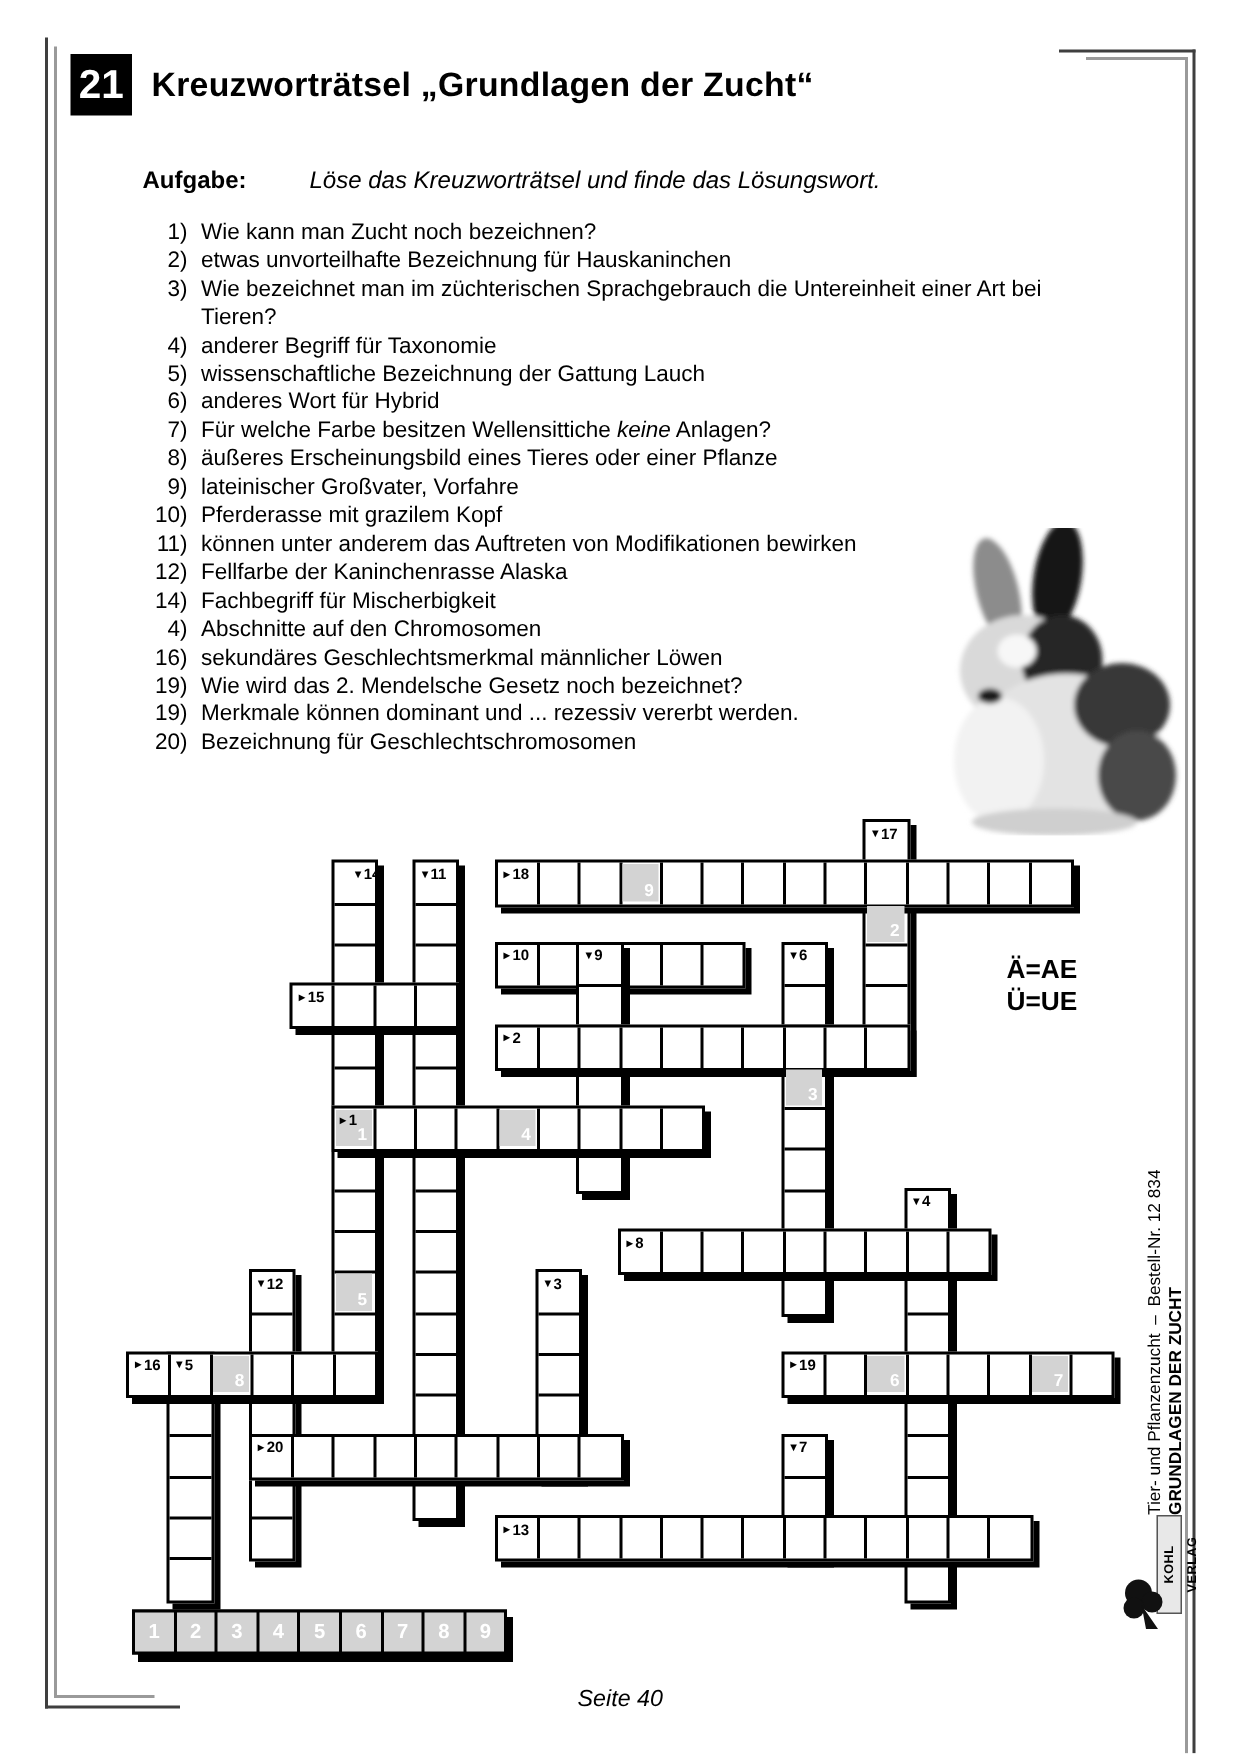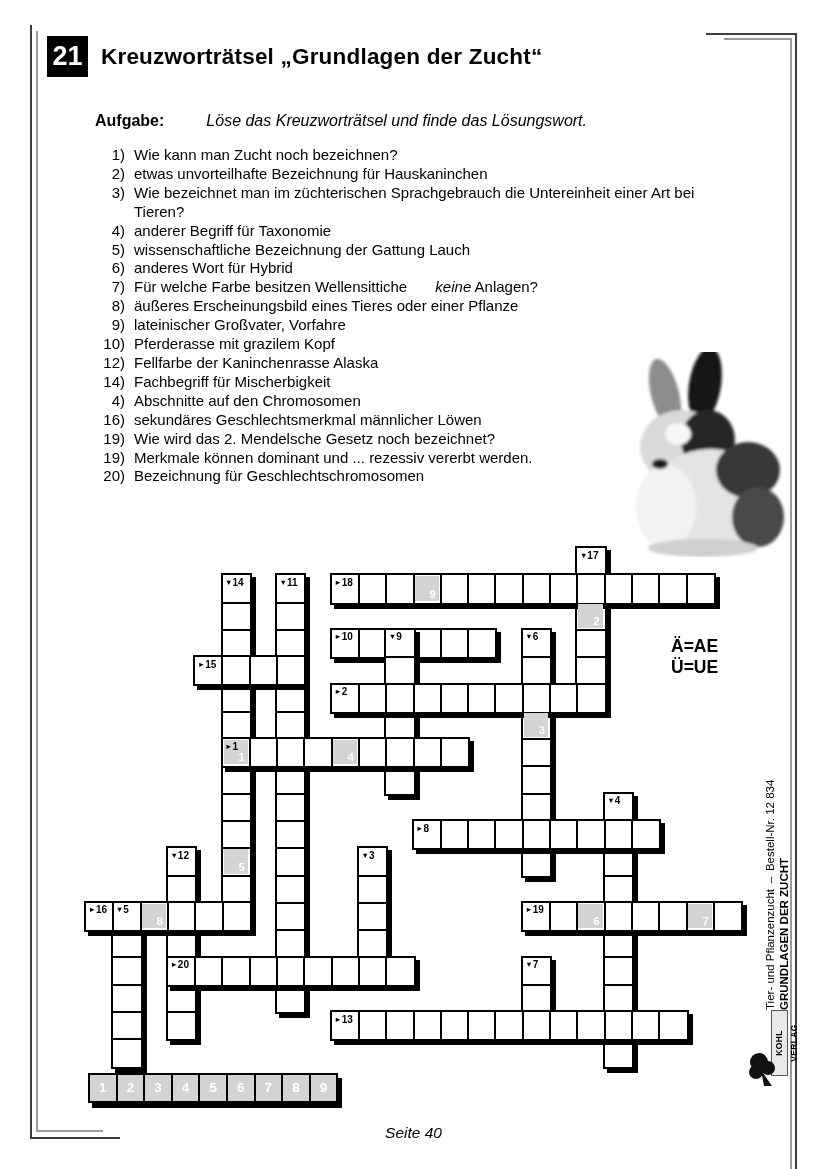--- a/index.html
+++ b/index.html
@@ -18,21 +18,21 @@
 
   .task{position:absolute;left:95px;top:112px;font-size:16px;}
   .task .lbl{font-weight:bold;}
   .task .txt{font-style:italic;margin-left:42px;}
 
   
   .clues{position:absolute;left:95px;top:146px;width:625px;font-size:15px;line-height:18.9px;}
   .clue{display:flex;}
   .clue .n{width:30px;text-align:right;flex:0 0 30px;margin-right:9px;}
   .clue .t{width:578px;}
-  .clue .t i{margin-left:24px;}
+  .clue .t i{}
 
   
   .note{position:absolute;left:671px;top:636px;font-size:17.5px;font-weight:bold;line-height:21px;}
 
   
   .word{position:absolute;background:#fff;border:2px solid #000;box-shadow:4px 4px 0 #000;box-sizing:content-box;z-index:2;}
   .sep{position:absolute;background:#000;z-index:3;}
   .shade{position:absolute;background:#d3d3d3;z-index:4;}
   .shade .sn{position:absolute;right:3px;bottom:1px;color:#fff;font-weight:bold;font-size:11.5px;}
   .wlabel{position:absolute;z-index:5;font-weight:bold;font-size:10px;white-space:nowrap;line-height:10px;padding:2px 0 0 2px;}
@@ -109,20 +109,24 @@
         <span class="n">8)</span>
         <span class="t"><span>äußeres Erscheinungsbild eines Tieres oder einer Pflanze</span></span>
       </div>
       <div class="clue">
         <span class="n">9)</span>
         <span class="t"><span>lateinischer Großvater, Vorfahre</span></span>
       </div>
       <div class="clue">
         <span class="n">10)</span>
         <span class="t"><span>Pferderasse mit grazilem Kopf</span></span>
+      </div>
+      <div class="clue">
+        <span class="n">11)</span>
+        <span class="t"><span>können unter anderem das Auftreten von Modifikationen bewirken</span></span>
       </div>
       <div class="clue">
         <span class="n">12)</span>
         <span class="t"><span>Fellfarbe der Kaninchenrasse Alaska</span></span>
       </div>
       <div class="clue">
         <span class="n">14)</span>
         <span class="t"><span>Fachbegriff für Mischerbigkeit</span></span>
       </div>
       <div class="clue">
@@ -384,21 +388,21 @@
       <div class="shade" style="left: 141.6px; top: 903.9px; width: 24.3px; height: 24.3px;">
         <span class="sn">8</span>
       </div>
       <div class="shade" style="left: 578.4px; top: 903.9px; width: 24.3px; height: 24.3px;">
         <span class="sn">6</span>
       </div>
       <div class="shade" style="left: 687.6px; top: 903.9px; width: 24.3px; height: 24.3px;">
         <span class="sn">7</span>
       </div>
       <div class="wlabel" style="left: 577.9px; top: 548.5px;"><span class="arr">▼</span><span>17</span></div>
-      <div class="wlabel" style="left: 223px; top: 575.8px;"><span class="arr">▼</span><span>14</span></div>
+      <div class="wlabel" style="left: 233px; top: 575.8px;"><span class="arr">▼</span><span>14</span></div>
       <div class="wlabel" style="left: 277.6px; top: 575.8px;"><span class="arr">▼</span><span>11</span></div>
       <div class="wlabel" style="left: 332.2px; top: 575.8px;"><span class="arr">►</span><span>18</span></div>
       <div class="wlabel" style="left: 332.2px; top: 630.4px;"><span class="arr">►</span><span>10</span></div>
       <div class="wlabel" style="left: 386.8px; top: 630.4px;"><span class="arr">▼</span><span>9</span></div>
       <div class="wlabel" style="left: 523.3px; top: 630.4px;"><span class="arr">▼</span><span>6</span></div>
       <div class="wlabel" style="left: 195.7px; top: 657.7px;"><span class="arr">►</span><span>15</span></div>
       <div class="wlabel" style="left: 332.2px; top: 685px;"><span class="arr">►</span><span>2</span></div>
       <div class="wlabel" style="left: 223px; top: 739.6px;"><span class="arr">►</span><span>1</span></div>
       <div class="wlabel" style="left: 605.2px; top: 794.2px;"><span class="arr">▼</span><span>4</span></div>
       <div class="wlabel" style="left: 414.1px; top: 821.5px;"><span class="arr">►</span><span>8</span></div>

